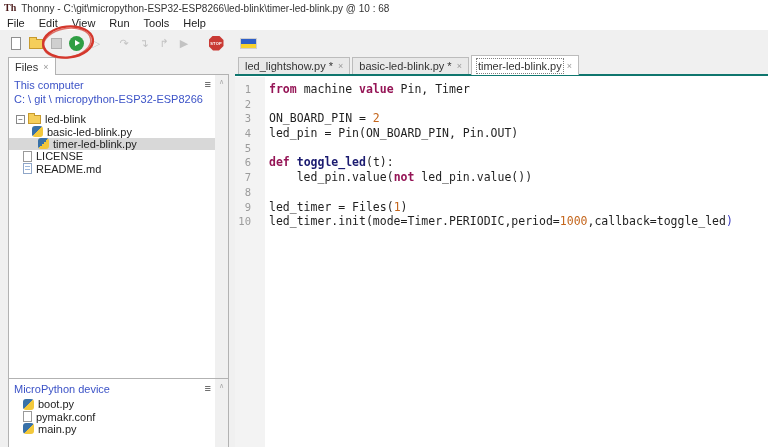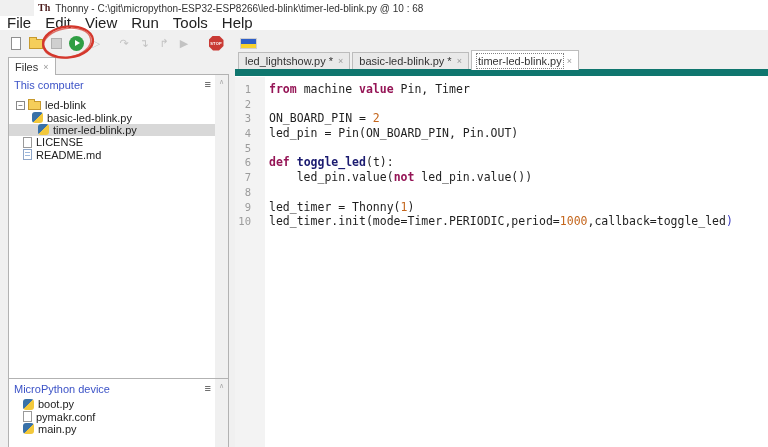--- a/index.html
+++ b/index.html
@@ -1,24 +1,24 @@
 <!DOCTYPE html>
 <html style="--keyword: #951556; --definition: #1b1b70; --number: #c4651b; --paren_match: #3b3bc0; --code_text: #1f1f1f; --line_number: #9b9b9b; --panel_header_blue: #3c53c7; --run_green: #2f9e44; --stop_red: #c93a34; --flag_blue: #2e5fc8; --flag_yellow: #f8d22e; --annotation_red: #d4372c; --selection_gray: #d8d8d8; --folder_yellow: #f5ce5a; --python_blue: #3871a8; --python_yellow: #f2c83c;"><head>
 <meta charset="utf-8">
 <style>
   * { margin:0; padding:0; box-sizing:border-box; }
   html,body { width:768px; height:447px; overflow:hidden; }
   body { font-family:"Liberation Sans", sans-serif; background:#f0f0f0; position:relative; color:#222; }
 
   
   .titlebar { position:absolute; top:0; left:0; right:0; height:16px; background:#fff;
-              display:flex; align-items:center; padding-left:4px; gap:5px; font-size:10px; color:#333;margin-left:34px; }
+              display:flex; align-items:center; padding-left:4px; gap:5px; font-size:10px; color:#333; }
   .app-icon { font-family:"Liberation Serif", serif; font-weight:bold; font-size:10px; color:#4a1a1a; line-height:10px; }
   .menubar { position:absolute; top:16px; left:0; right:0; height:14px; background:#fff;
-             display:flex; align-items:center; font-size:15px; color:#222; }
+             display:flex; align-items:center; font-size:11px; color:#222; }
   .menu-item { padding:0 7px; line-height:14px; }
   .toolbar { position:absolute; top:30px; left:0; right:0; height:26px; background:#f0f0f0;
              display:flex; align-items:center; padding-left:6px; }
   .tb-btn { width:20px; height:20px; display:flex; align-items:center; justify-content:center; flex:none; }
   .tb-btn:nth-child(6){ margin-left:8px; }
   .tb-btn:nth-child(10){ margin-left:12px; }
   .tb-btn:nth-child(11){ margin-left:12px; }
 
   .ic { display:flex; align-items:center; justify-content:center; }
   .ic-page { width:10px; height:13px; background:#fff; border:1px solid #8f8f8f; }
@@ -66,21 +66,21 @@
                 background:linear-gradient(135deg, var(--python_blue) 0 50%, var(--python_yellow) 50% 100%); }
   .fic-page { width:9px; height:11px; background:#fff; border:1px solid #9a9a9a; }
   .fic-doc { width:9px; height:11px; background:#fff; border:1px solid #8fa6c8;
              box-shadow:inset 0 -2px 0 #fff;
              background-image:repeating-linear-gradient(#fff 0 2px, #9db8dd 2px 3px); background-clip:content-box; padding:2px 1px; }
   .tree-label { white-space:nowrap; }
 
   
   .editor { position:absolute; left:235px; top:56px; right:0; bottom:0; background:#fff; }
   .etabs { position:absolute; top:0; left:0; right:0; height:20px; background:#f0f0f0;
-           display:flex; align-items:flex-end; padding-left:3px; border-bottom:7px solid #0f766e; }
+           display:flex; align-items:flex-end; padding-left:3px; border-bottom:2px solid #0f766e; }
   .etab { height:17px; background:#e9e9e9; border:1px solid #bcbcbc; border-bottom:none;
           display:flex; align-items:center; padding:0 6px; margin-right:2px; font-size:11px; color:#333; gap:5px; }
   .etab.active { background:#fff; height:20px; margin-bottom:-1px; z-index:2; position:relative; }
   .etab.active .etab-label { outline:1px dotted #808080; outline-offset:1px; }
   .codewrap { position:absolute; top:21px; left:0; right:0; bottom:0; background:#fff; }
   .gutter-bg { position:absolute; left:0; top:0; bottom:0; width:30px; background:#f3f3f3; }
   .code { position:absolute; top:5px; left:0; right:0; font-family:"DejaVu Sans Mono", monospace;
           font-size:11.5px; line-height:14.7px; }
   .code-line { display:flex; height:14.7px; white-space:pre; }
   .lnum { width:22px; padding-right:6px; text-align:right; color:var(--line_number);
@@ -150,20 +150,21 @@
   <ellipse cx="28" cy="21" rx="24" ry="14.5" fill="none" stroke-width="1.4" opacity="0.7" transform="rotate(-10 28 21)" stroke="#d4372c"></ellipse>
 </svg>
 
 <div class="files-tab">
   <span>Files</span>
   <span class="x-small">×</span>
 </div>
 
 <div class="panel panel-top">
   <div class="panel-hd">This computer</div>
+  <div class="panel-path">C: \ git \ micropython-ESP32-ESP8266</div>
   <div class="tree" id="tree-local">
       <div class="tree-row" style="padding-left: 2px;">
         <span class="expander">−</span>
         <span class="fic fic-folder"></span>
         <span class="tree-label">led-blink</span>
       </div>
       <div class="tree-row" style="padding-left: 23px; text-align: center;">
         <span class="fic fic-python"></span>
         <span class="tree-label">basic-led-blink.py</span>
       </div>
@@ -228,17 +229,17 @@
     <div class="gutter-bg"></div>
     <div class="code" id="code">
         <div class="code-line"><span class="lnum">1</span><span class="ltext"><span class="tk-kw">from</span><span class="tk-p"> machine </span><span class="tk-kw">value</span><span class="tk-p"> Pin, Timer</span></span></div>
         <div class="code-line"><span class="lnum">2</span><span class="ltext"></span></div>
         <div class="code-line"><span class="lnum">3</span><span class="ltext"><span class="tk-p">ON_BOARD_PIN = </span><span class="tk-num">2</span></span></div>
         <div class="code-line"><span class="lnum">4</span><span class="ltext"><span class="tk-p">led_pin = Pin(ON_BOARD_PIN, Pin.OUT)</span></span></div>
         <div class="code-line"><span class="lnum">5</span><span class="ltext"></span></div>
         <div class="code-line"><span class="lnum">6</span><span class="ltext"><span class="tk-kw">def</span><span class="tk-p"> </span><span class="tk-def">toggle_led</span><span class="tk-p">(t):</span></span></div>
         <div class="code-line"><span class="lnum">7</span><span class="ltext"><span class="tk-p">    led_pin.value(</span><span class="tk-kw">not</span><span class="tk-p"> led_pin.value())</span></span></div>
         <div class="code-line"><span class="lnum">8</span><span class="ltext"></span></div>
-        <div class="code-line"><span class="lnum">9</span><span class="ltext"><span class="tk-p">led_timer = Thonny(</span><span class="tk-num">1</span><span class="tk-p">)</span></span></div>
+        <div class="code-line"><span class="lnum">9</span><span class="ltext"><span class="tk-p">led_timer = Files(</span><span class="tk-num">1</span><span class="tk-p">)</span></span></div>
         <div class="code-line"><span class="lnum">10</span><span class="ltext"><span class="tk-p">led_timer.init(mode=Timer.PERIODIC,period=</span><span class="tk-num">1000</span><span class="tk-p">,callback=toggle_led</span><span class="tk-pm">)</span></span></div>
       </div>
   </div>
 </div>
 
 </body></html>

